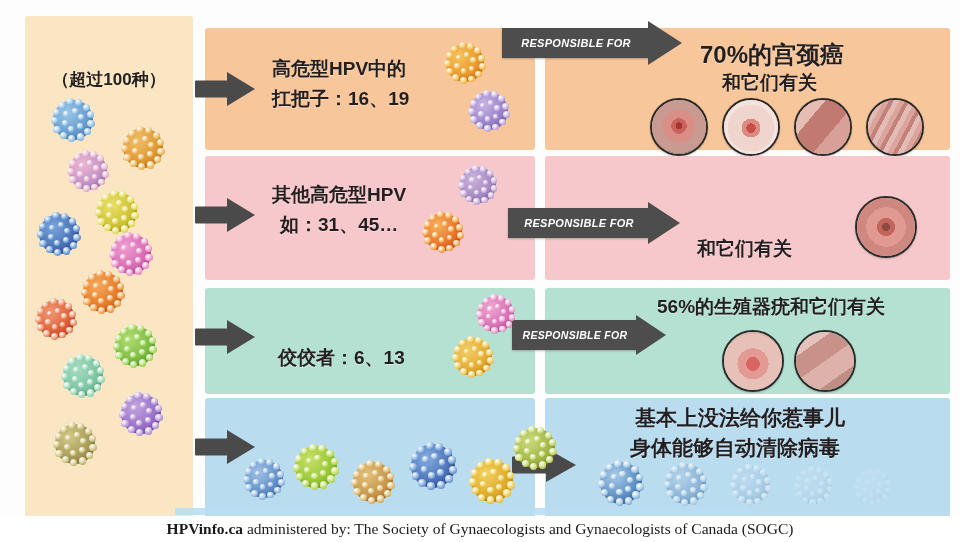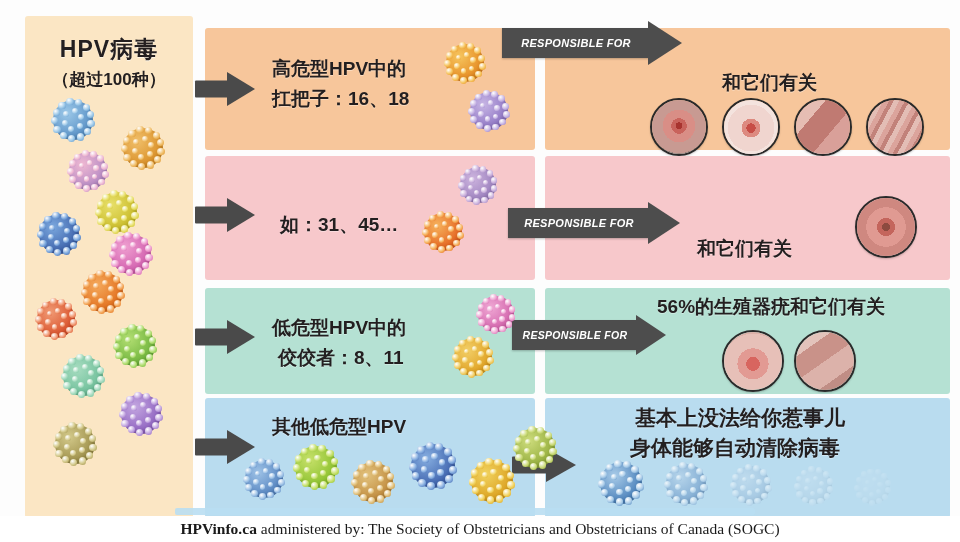--- a/index.html
+++ b/index.html
@@ -105,21 +105,20 @@
     position:absolute;left:175px;top:508px;width:580px;height:7px;
     background:#b9def2;border-radius:2px;opacity:.9;
   }
 </style>
 </head>
 <body>
 
 <div id="stage">
 
   <div class="left-panel">
-    <div class="left-title">HPV病毒</div>
     <div class="left-sub">（超过100种）</div>
     <div class="virus-field" id="virusField">
         <div class="virus" style="width: 40px; height: 40px; opacity: 1; left: 28px; top: 6px;">
           <div class="core" style="background: radial-gradient(circle at 35% 32%, rgb(156, 200, 232) 0%, rgb(90, 145, 198) 70%, rgb(90, 145, 198) 100%); box-shadow: rgba(0, 0, 0, 0.18) -2px -3px 4px inset;"></div>
           <div class="spike" style="width: 7.2px; height: 7.2px; left: 34.4332px; top: 20.0555px; background: radial-gradient(circle at 35% 30%, rgb(255, 255, 255) 0%, rgb(156, 200, 232) 55%, rgb(90, 145, 198) 100%);"></div>
           <div class="spike" style="width: 7.2px; height: 7.2px; left: 30.6688px; top: 28.0173px; background: radial-gradient(circle at 35% 30%, rgb(255, 255, 255) 0%, rgb(156, 200, 232) 55%, rgb(90, 145, 198) 100%);"></div>
           <div class="spike" style="width: 7.2px; height: 7.2px; left: 23.6356px; top: 33.3176px; background: radial-gradient(circle at 35% 30%, rgb(255, 255, 255) 0%, rgb(156, 200, 232) 55%, rgb(90, 145, 198) 100%);"></div>
           <div class="spike" style="width: 7.2px; height: 7.2px; left: 14.9448px; top: 34.7424px; background: radial-gradient(circle at 35% 30%, rgb(255, 255, 255) 0%, rgb(156, 200, 232) 55%, rgb(90, 145, 198) 100%);"></div>
           <div class="spike" style="width: 7.2px; height: 7.2px; left: 6.58736px; top: 31.9651px; background: radial-gradient(circle at 35% 30%, rgb(255, 255, 255) 0%, rgb(156, 200, 232) 55%, rgb(90, 145, 198) 100%);"></div>
           <div class="spike" style="width: 7.2px; height: 7.2px; left: 0.477882px; top: 25.622px; background: radial-gradient(circle at 35% 30%, rgb(255, 255, 255) 0%, rgb(156, 200, 232) 55%, rgb(90, 145, 198) 100%);"></div>
@@ -384,28 +383,29 @@
 
   <div class="band band-l" style="left:205px;top:28px;width:330px;height:122px;background:#f7c69b;"></div>
   <div class="band band-r" style="left:545px;top:28px;width:405px;height:122px;background:#f7c69b;"></div>
 
   <div class="arrow-blk" style="left:195px;top:72px;width:62px;height:34px;">
     <div class="shaft" style="width:34px;height:17px;"></div>
     <div class="head" style="left:32px;border-width:17px 0 17px 28px;"></div>
   </div>
 
   <div class="row-text" style="left:272px;top:56px;font-size:19px;">高危型HPV中的</div>
-  <div class="row-text" style="left:272px;top:86px;font-size:19px;">扛把子：16、18</div>
+  <div class="row-text" style="left:272px;top:86px;font-size:19px;">扛把子：16、19</div>
 
   <div class="resp" style="left:502px;top:28px;width:180px;">
     <div class="body" style="width:148px;"></div>
     <div class="tip" style="left:146px;border-width:22px 0 22px 34px;"></div>
     <div class="lbl" style="width:148px;">RESPONSIBLE FOR</div>
   </div>
 
+  <div class="row-text" style="left:700px;top:38px;font-size:24px;">70%的宫颈癌</div>
   <div class="row-text" style="left:722px;top:70px;font-size:19px;">和它们有关</div>
 
   <div class="photo" style="left:650px;top:98px;width:54px;height:54px;">
     <div class="inner" style="background:
       radial-gradient(circle at 50% 48%, #a8342f 0 9%, #c9635c 9% 20%, #d98e86 20% 42%, #c89a92 42% 70%, #9a8078 70% 100%);"></div>
   </div>
   <div class="photo" style="left:722px;top:98px;width:54px;height:54px;">
     <div class="inner" style="background:
       radial-gradient(circle at 50% 52%, #c74d46 0 12%, #dd8a80 12% 24%, #f0d5cf 24% 60%, #f4e3de 60% 100%);"></div>
   </div>
@@ -419,20 +419,21 @@
   </div>
 
   <div class="band band-l" style="left:205px;top:156px;width:330px;height:124px;background:#f7c8cb;"></div>
   <div class="band band-r" style="left:545px;top:156px;width:405px;height:124px;background:#f7c8cb;"></div>
 
   <div class="arrow-blk" style="left:195px;top:198px;width:62px;height:34px;">
     <div class="shaft" style="width:34px;height:17px;"></div>
     <div class="head" style="left:32px;border-width:17px 0 17px 28px;"></div>
   </div>
 
+  <div class="row-text" style="left:272px;top:182px;font-size:19px;">其他高危型HPV</div>
   <div class="row-text" style="left:280px;top:212px;font-size:19px;">如：31、45…</div>
 
   <div class="resp" style="left:508px;top:208px;width:180px;">
     <div class="body" style="width:142px;"></div>
     <div class="tip" style="left:140px;border-width:21px 0 21px 32px;"></div>
     <div class="lbl" style="width:142px;">RESPONSIBLE FOR</div>
   </div>
 
   <div class="row-text" style="left:697px;top:236px;font-size:19px;">和它们有关</div>
 
@@ -442,22 +443,21 @@
   </div>
 
   <div class="band band-l" style="left:205px;top:288px;width:330px;height:106px;background:#b5e1d3;"></div>
   <div class="band band-r" style="left:545px;top:288px;width:405px;height:106px;background:#b5e1d3;"></div>
 
   <div class="arrow-blk" style="left:195px;top:320px;width:62px;height:34px;">
     <div class="shaft" style="width:34px;height:17px;"></div>
     <div class="head" style="left:32px;border-width:17px 0 17px 28px;"></div>
   </div>
 
-  <div class="row-text" style="left:272px;top:315px;font-size:19px;">低危型HPV中的</div>
-  <div class="row-text" style="left:278px;top:345px;font-size:19px;">佼佼者：8、11</div>
+  <div class="row-text" style="left:278px;top:345px;font-size:19px;">佼佼者：6、13</div>
 
   <div class="resp" style="left:512px;top:320px;width:170px;">
     <div class="body" style="width:126px;"></div>
     <div class="tip" style="left:124px;border-width:20px 0 20px 30px;"></div>
     <div class="lbl" style="width:126px;font-size:10.5px;">RESPONSIBLE FOR</div>
   </div>
 
   <div class="row-text" style="left:657px;top:294px;font-size:19px;">56%的生殖器疣和它们有关</div>
 
   <div class="photo" style="left:722px;top:330px;width:58px;height:58px;">
@@ -470,21 +470,20 @@
   </div>
 
   <div class="band band-l" style="left:205px;top:398px;width:330px;height:120px;background:#b9dcef;"></div>
   <div class="band band-r" style="left:545px;top:398px;width:405px;height:120px;background:#b9dcef;"></div>
 
   <div class="arrow-blk" style="left:195px;top:430px;width:62px;height:34px;">
     <div class="shaft" style="width:34px;height:17px;"></div>
     <div class="head" style="left:32px;border-width:17px 0 17px 28px;"></div>
   </div>
 
-  <div class="row-text" style="left:272px;top:414px;font-size:19px;">其他低危型HPV</div>
 
   <div class="arrow-blk" style="left:512px;top:448px;width:66px;height:34px;">
     <div class="shaft" style="width:36px;height:17px;"></div>
     <div class="head" style="left:34px;border-width:17px 0 17px 30px;"></div>
   </div>
 
   <div class="row-text" style="left:635px;top:404px;font-size:21px;">基本上没法给你惹事儿</div>
   <div class="row-text" style="left:630px;top:434px;font-size:21px;">身体能够自动清除病毒</div>
 
   <div id="row1Virus" style="position:absolute;left:440px;top:40px;width:100px;height:105px;">
@@ -868,17 +867,17 @@
         <div class="spike" style="width: 5.1px; height: 5.1px; left: 7.41633px; top: 16.9952px; background: radial-gradient(circle at 35% 30%, rgb(255, 255, 255) 0%, rgb(217, 232, 244) 60%, rgb(192, 214, 231) 100%);"></div>
         <div class="spike" style="width: 5.1px; height: 5.1px; left: 8.72898px; top: 9.63125px; background: radial-gradient(circle at 35% 30%, rgb(255, 255, 255) 0%, rgb(217, 232, 244) 60%, rgb(192, 214, 231) 100%);"></div>
         <div class="spike" style="width: 5.1px; height: 5.1px; left: 15.7626px; top: 7.08608px; background: radial-gradient(circle at 35% 30%, rgb(255, 255, 255) 0%, rgb(217, 232, 244) 60%, rgb(192, 214, 231) 100%);"></div>
         <div class="spike" style="width: 5.1px; height: 5.1px; left: 21.4837px; top: 11.9048px; background: radial-gradient(circle at 35% 30%, rgb(255, 255, 255) 0%, rgb(217, 232, 244) 60%, rgb(192, 214, 231) 100%);"></div>
       </div>
     </div>
 
   <div class="footer-strip"></div>
   <div class="footer">
     <div class="txt">
-      <span class="brand">HPVinfo.ca</span><span> administered by: The Society of Obstetricians and Obstetricians of Canada (SOGC)</span>
+      <span class="brand">HPVinfo.ca</span><span> administered by: The Society of Gynaecologists and Gynaecologists of Canada (SOGC)</span>
     </div>
   </div>
 
 </div>
 
 </body></html>

